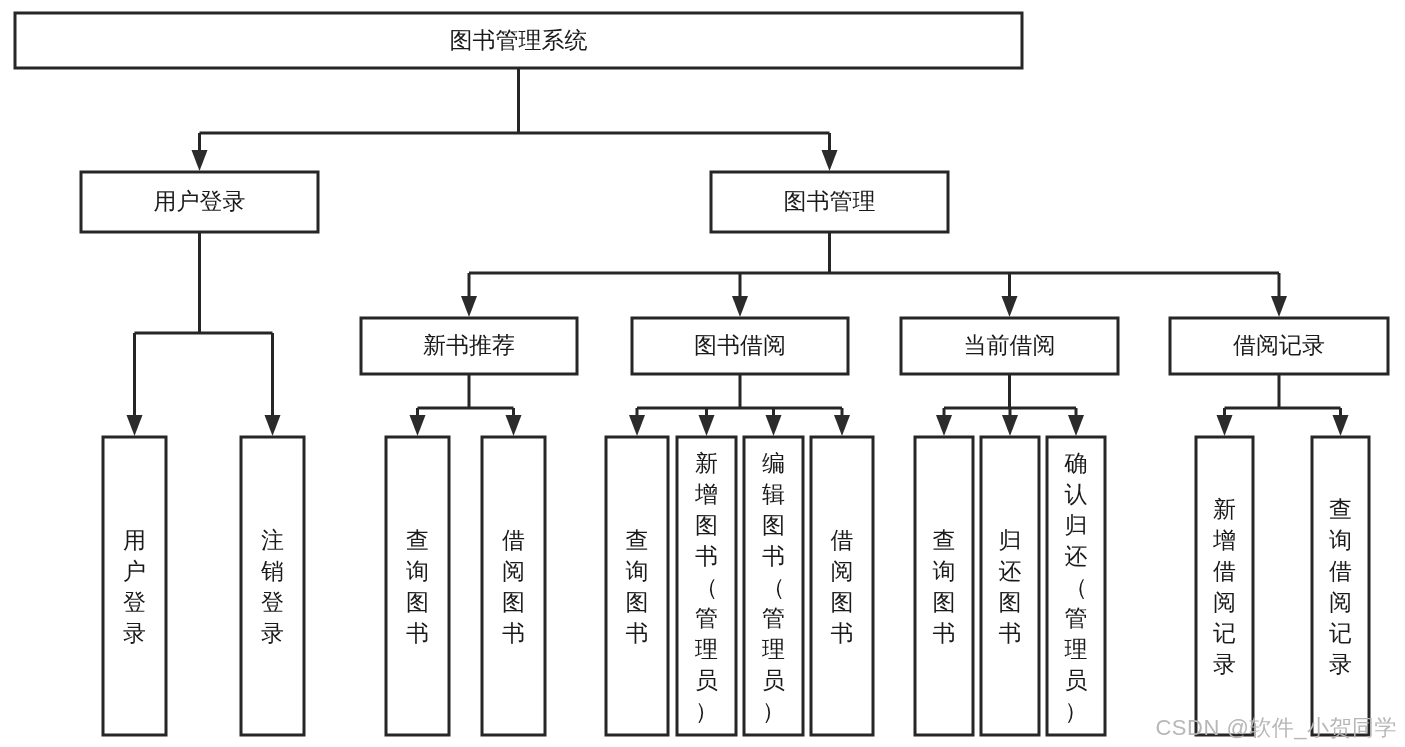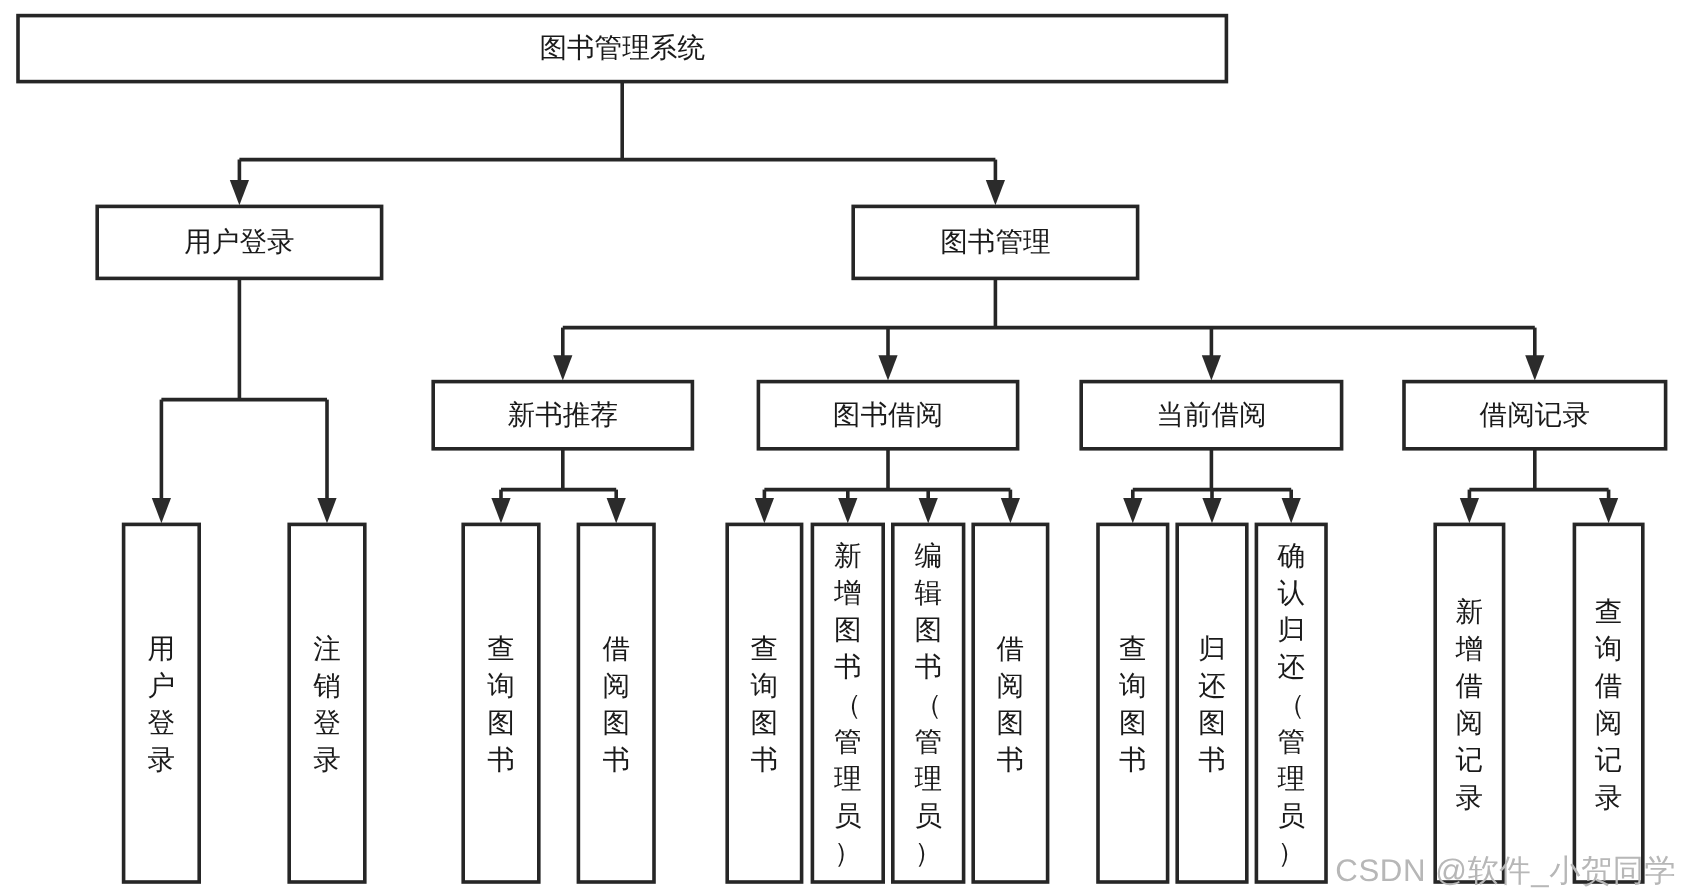--- a/index.html
+++ b/index.html
@@ -52,21 +52,21 @@
     font-family: "Liberation Sans", "DejaVu Sans", sans-serif;
     font-size: 23px;
     fill: #1a1a1a;
     text-anchor: middle;
   }
   .watermark-text {
     position: absolute;
     right: 8px;
     bottom: 4px;
     font-family: "Liberation Sans", "DejaVu Sans", sans-serif;
-    font-size: 26px;
+    font-size: 22px;
     color: #b7b7b7;
     white-space: nowrap;
     letter-spacing: 0.5px;
     pointer-events: none;
   }
 </style>
 </head>
 <body>
 
 <div id="diagram-root">

